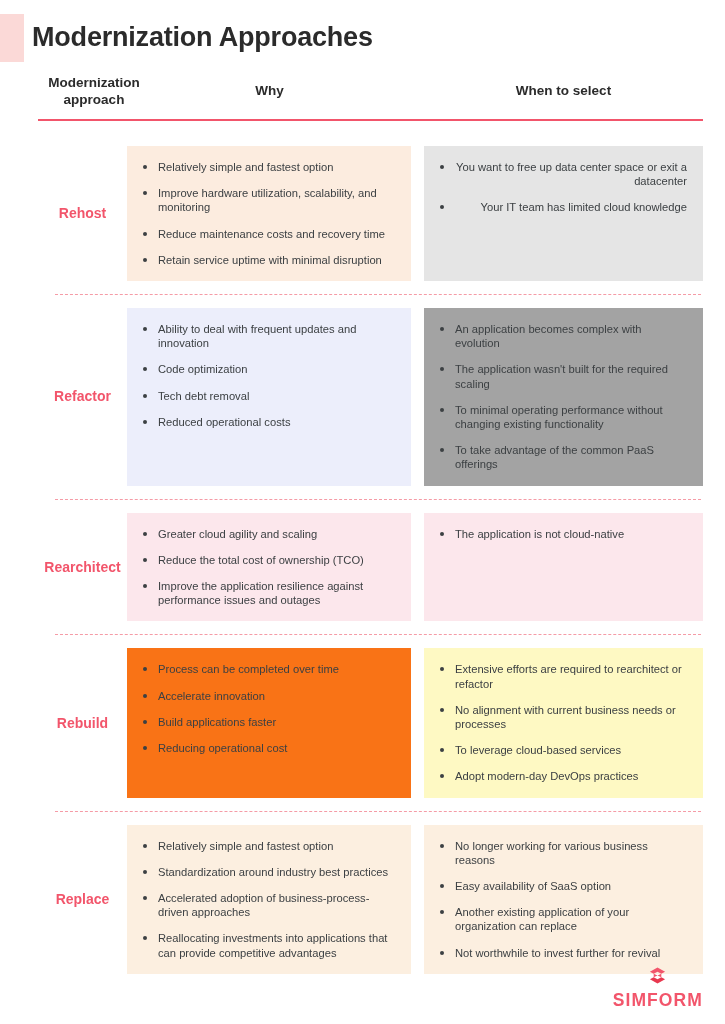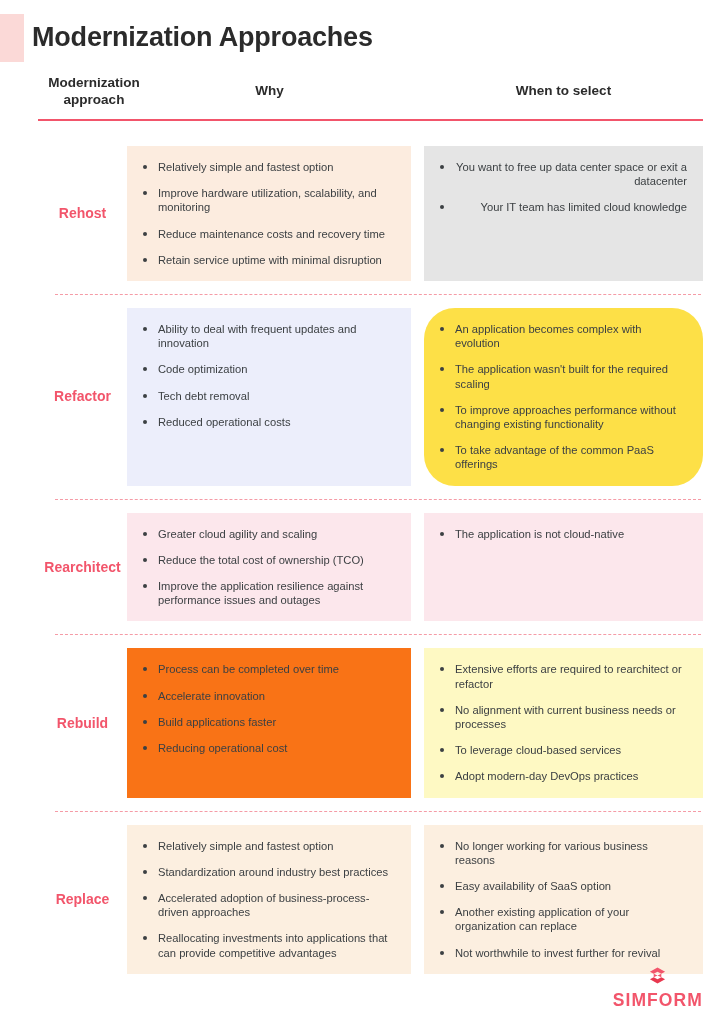--- a/index.html
+++ b/index.html
@@ -211,25 +211,25 @@
         <div class="row-inner">
           <div class="label-cell">Refactor</div>
           <div class="box why" style="background: rgb(236, 238, 251);">
             <ul class="bullets">
               <li>Ability to deal with frequent updates and innovation</li>
               <li>Code optimization</li>
               <li>Tech debt removal</li>
               <li>Reduced operational costs</li>
             </ul>
           </div>
-          <div class="box when" style="background: #fde047; border-radius: 31px;">
+          <div class="box when" style="background: #a3a3a3;">
             <ul class="bullets">
               <li>An application becomes complex with evolution</li>
               <li>The application wasn't built for the required scaling</li>
-              <li>To improve approaches performance without changing existing functionality</li>
+              <li>To minimal operating performance without changing existing functionality</li>
               <li>To take advantage of the common PaaS offerings</li>
             </ul>
           </div>
         </div>
         <div class="row-gap"></div>
       </div>
       <div class="divider"></div>
       <div class="row">
         <div class="row-gap"></div>
         <div class="row-inner">

